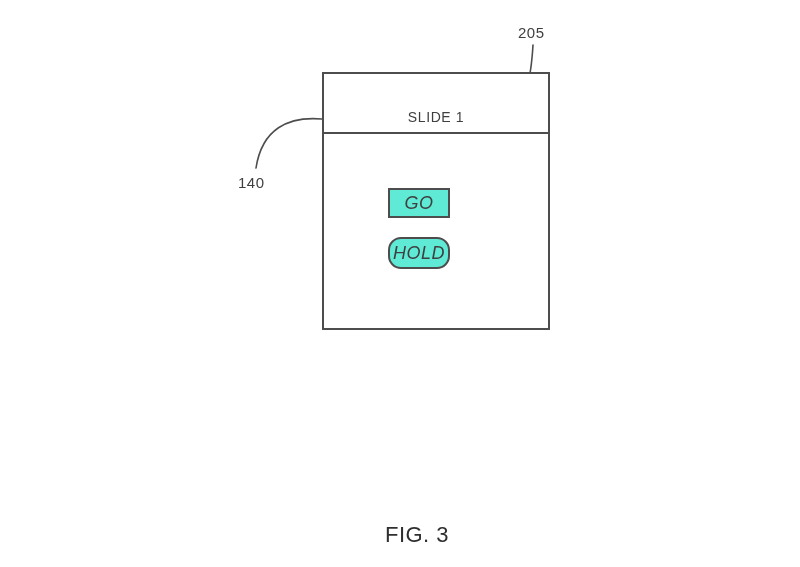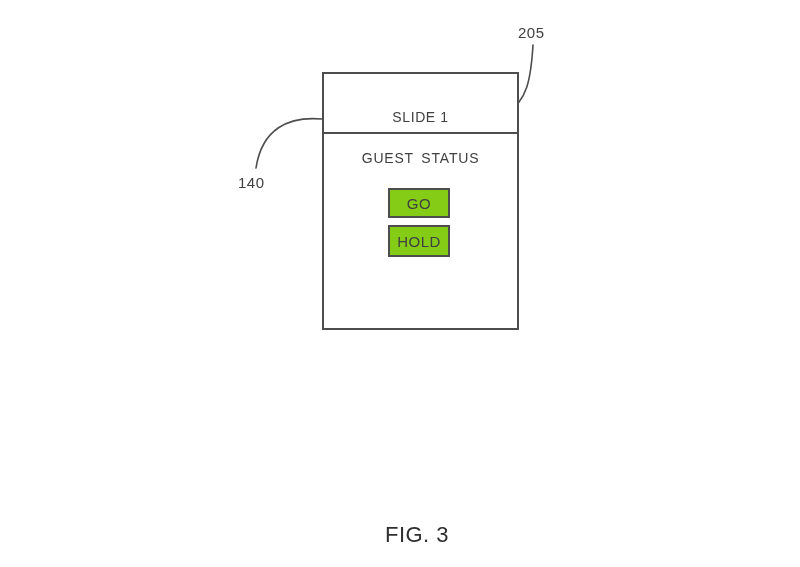--- a/index.html
+++ b/index.html
@@ -29,21 +29,21 @@
     position: absolute;
     font-size: 15px;
     letter-spacing: 0.5px;
     color: var(--text, #3f3f3f);
   }
   .ref-149 { left: 518px; top: 24px; }
   .ref-140 { left: 238px; top: 174px; text-align: center; }
   .slide-box {
     position: absolute;
     left: 322px; top: 72px;
-    width: 197px; height: 258px;
+    width: 228px; height: 258px;
     border: 2px solid var(--line, #4d4d4d);
     background: #ffffff;
   }
   .slide-header {
     position: absolute;
     left: 0; top: 0; right: 0;
     height: 60px;
     border-bottom: 2px solid var(--line, #4d4d4d);
     display: flex;
     align-items: flex-end;
@@ -59,31 +59,32 @@
     text-align: center;
     font-size: 14px;
     letter-spacing: 0.8px;
     word-spacing: 3px;
   }
   .btn {
     position: absolute;
     left: 64px;
     width: 62px;
     border: 2px solid var(--line, #4d4d4d);
-    background: #84cc16;
+    background: #5eead4;
     display: flex;
     align-items: center;
     justify-content: center;
-    font-size: 15px;
+    font-size: 18px;
     letter-spacing: 0.5px;
     color: var(--text, #3f3f3f);
     cursor: pointer;
+    font-style: italic;
   }
   .btn-go   { top: 114px; height: 30px; }
-  .btn-hold { top: 151px; height: 32px; }
+  .btn-hold { top: 163px; height: 32px; border-radius: 13px; }
   .fig-caption {
     position: absolute;
     left: 17px; top: 522px;
     width: 800px;
     text-align: center;
     font-size: 22px;
     letter-spacing: 0.5px;
     color: #2f2f2f;
   }
 </style>
@@ -100,21 +101,20 @@
   <div class="ref-label ref-149">205</div>
 
   <div class="ref-label ref-140">140</div>
 
   <div class="slide-box">
 
     <div class="slide-header">
       <span>SLIDE 1</span>
     </div>
 
-    <div class="guest-status">GUEST STATUS</div>
 
     <div class="btn btn-go">GO</div>
 
     <div class="btn btn-hold">HOLD</div>
 
   </div>
 
   <div class="fig-caption">FIG. 3</div>
 
 </div>

